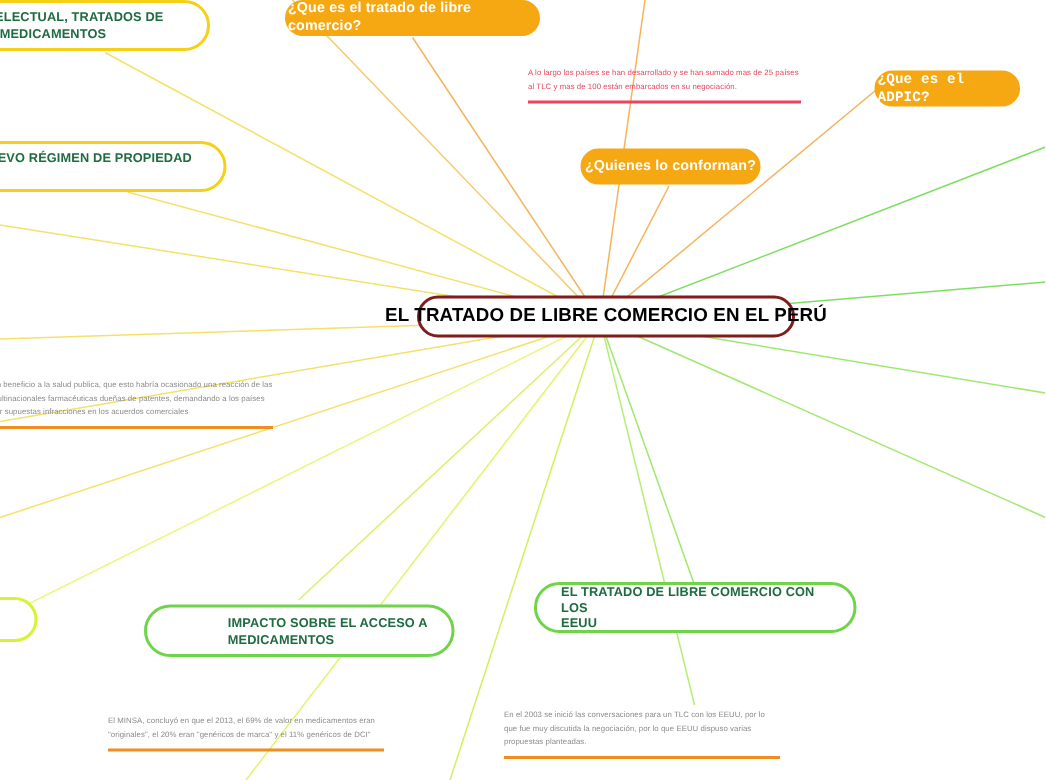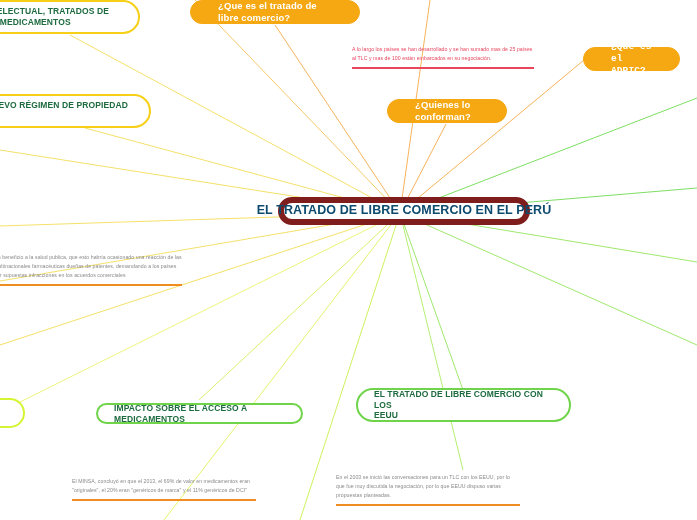--- a/index.html
+++ b/index.html
@@ -29,35 +29,35 @@
     position: absolute;
     box-sizing: border-box;
     border-radius: 999px;
     display: flex;
     align-items: center;
     line-height: 1.25;
     letter-spacing: 0.1px;
   }
   .node-central {
     background: #ffffff;
-    border: 6px solid #7f1d1d;
-    color: #0c4a6e;
+    border: 2px solid #7f1d1d;
+    color: #000000;
     font-weight: bold;
     font-size: 12.5px;
     padding: 7px 16px;
     justify-content: center;
     white-space: nowrap;
   }
   .node-orange {
     background: #f5a812;
     border: 1px solid #f5a812;
     color: #ffffff;
     font-weight: bold;
     font-size: 9.5px;
-    padding: 7px 27px;
+    padding: 7px 1px;
     justify-content: center;
     white-space: nowrap;
   }
   .node-outline {
     background: #ffffff;
     font-weight: bold;
     font-size: 8.5px;
     padding: 8px 16px;
     color: #1d6b3f;
     border-width: 2px;
@@ -123,21 +123,21 @@
         <span style="white-space: pre-line;">D INTELECTUAL, TRATADOS DE
 CIO Y MEDICAMENTOS</span>
       </div>
       <div class="node node-outline" style="border-color: rgb(245, 208, 22); left: -32px; top: 94px; width: 183px; height: 34px;">
         <span style="white-space: pre-line;">NUEVO RÉGIMEN DE PROPIEDAD
 AL</span>
       </div>
       <div class="node node-outline" style="border-color: rgb(212, 245, 49); left: -28px; top: 398px; width: 53px; height: 30px;">
         <span style="white-space: pre-line;"></span>
       </div>
-      <div class="node node-outline" style="border-color: rgb(111, 212, 74); left: 96px; top: 403px; width: 207px; height: 21px;">
+      <div class="node node-outline" style="border-color: rgb(111, 212, 74); left: 96px; top: 403px; width: 207px; height: 35px; justify-content: flex-end;">
         <span style="white-space: pre-line;">IMPACTO SOBRE EL ACCESO A
 MEDICAMENTOS</span>
       </div>
       <div class="node node-outline" style="border-color: rgb(111, 212, 74); left: 356px; top: 388px; width: 215px; height: 34px;">
         <span style="white-space: pre-line;">EL TRATADO DE LIBRE COMERCIO CON LOS
 EEUU</span>
       </div>
     </div>
   <div id="notes-layer">
       <div class="note" style="left: 352px; top: 45px; width: 182px; color: rgb(232, 70, 95);">

